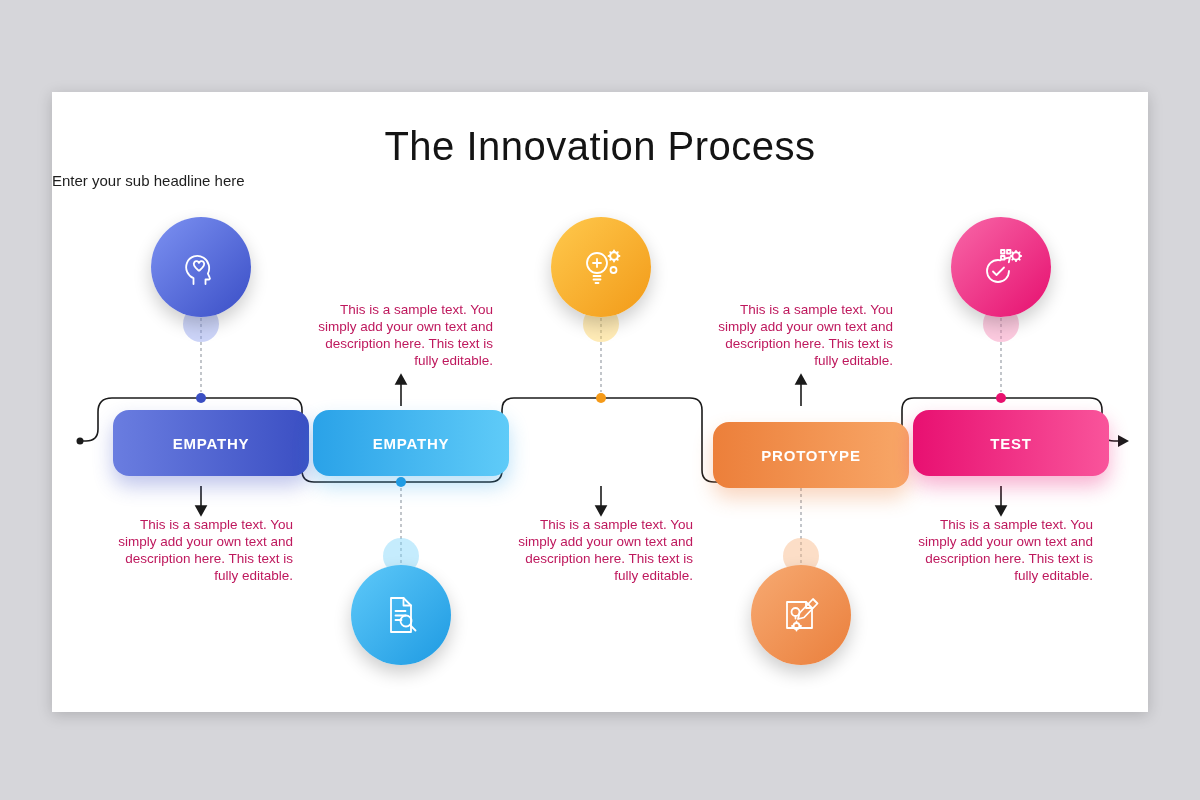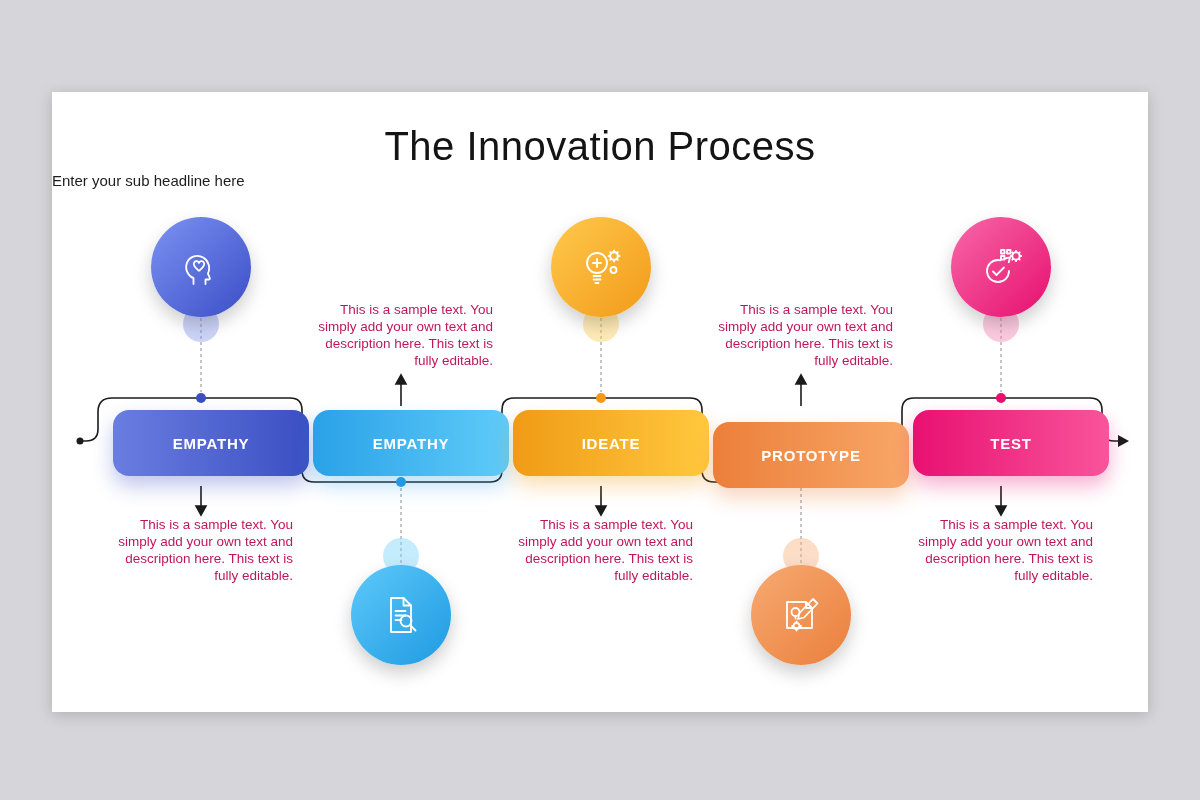--- a/index.html
+++ b/index.html
@@ -162,23 +162,20 @@
         <path d="M39 7.8v1.7M39 16.5v1.7M33.8 13h1.7M42.5 13h1.7M35.3 9.3l1.2 1.2M42.7 9.3l-1.2 1.2M35.3 16.7l1.2-1.2M42.7 16.7l-1.2-1.2"></path>
       </svg>
     </div>
 
     <div class="pill p1">
       <span>EMPATHY</span>
     </div>
     <div class="pill p2">
       <span>EMPATHY</span>
     </div>
-    <div class="pill p3">
-      <span>IDEATE</span>
-    </div>
     <div class="pill p4">
       <span>PROTOTYPE</span>
     </div>
     <div class="pill p5">
       <span>TEST</span>
     </div>
 
     <p class="desc d1">This is a sample text. You simply add your own text and description here. This text is fully editable.</p>
     <p class="desc d2">This is a sample text. You simply add your own text and description here. This text is fully editable.</p>
     <p class="desc d3">This is a sample text. You simply add your own text and description here. This text is fully editable.</p>

